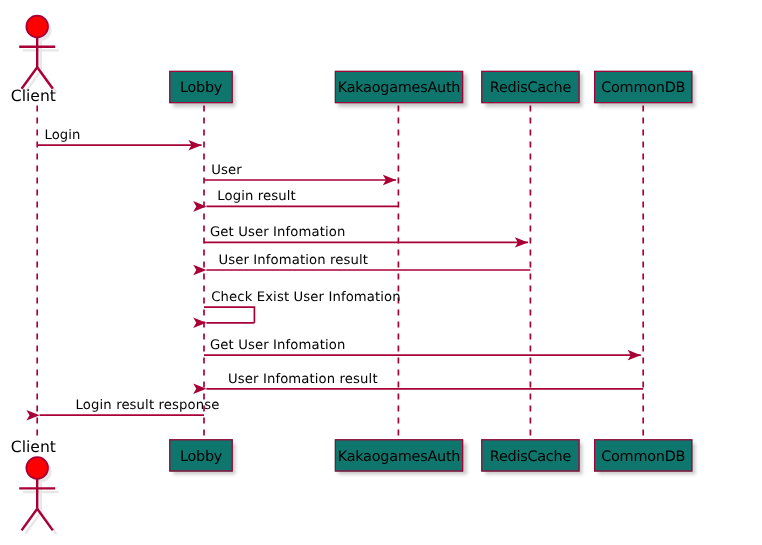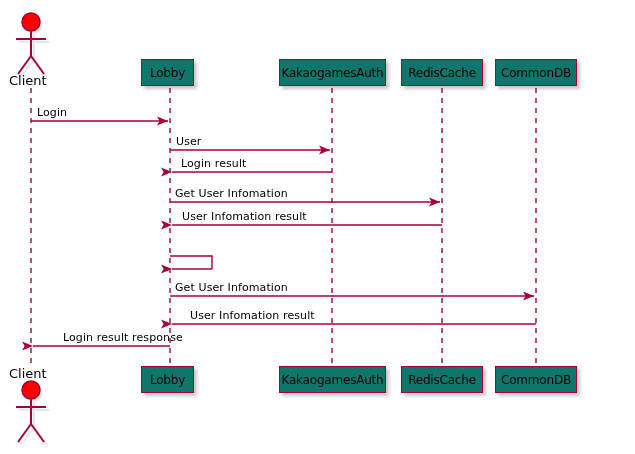--- a/index.html
+++ b/index.html
@@ -168,20 +168,23 @@
   </div>
   <div class="msg-label" style="left:181px; top:157px;">
     <span>Login result</span>
   </div>
   <div class="msg-label" style="left:175px; top:187px;">
     <span>Get User Infomation</span>
   </div>
   <div class="msg-label" style="left:182px; top:210px;">
     <span>User Infomation result</span>
   </div>
+  <div class="msg-label" style="left:176px; top:241px;">
+    <span>Check Exist User Infomation</span>
+  </div>
   <div class="msg-label" style="left:175px; top:281px;">
     <span>Get User Infomation</span>
   </div>
   <div class="msg-label" style="left:190px; top:309px;">
     <span>User Infomation result</span>
   </div>
   <div class="msg-label" style="left:63px; top:331px;">
     <span>Login result response</span>
   </div>
 

